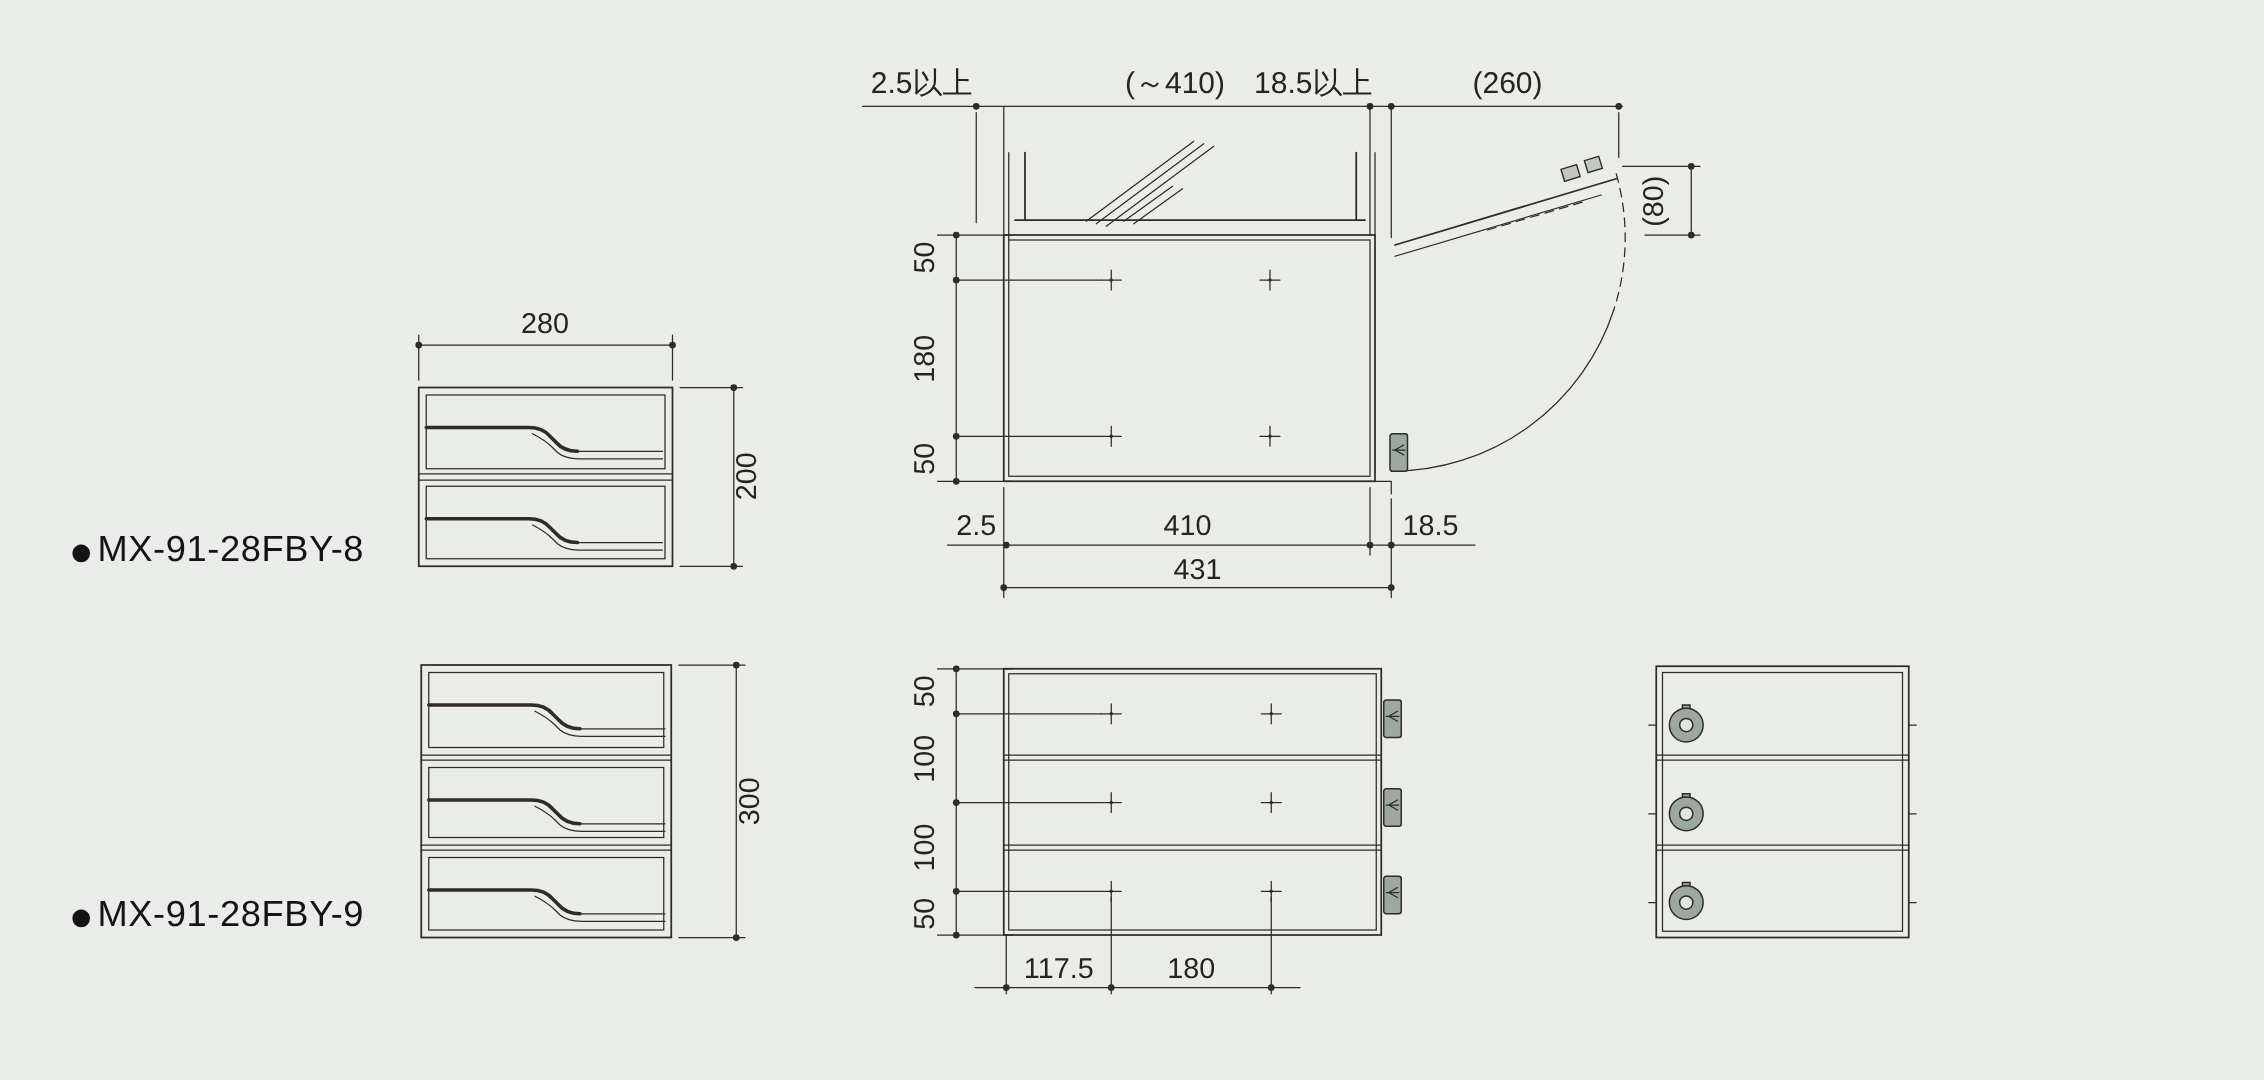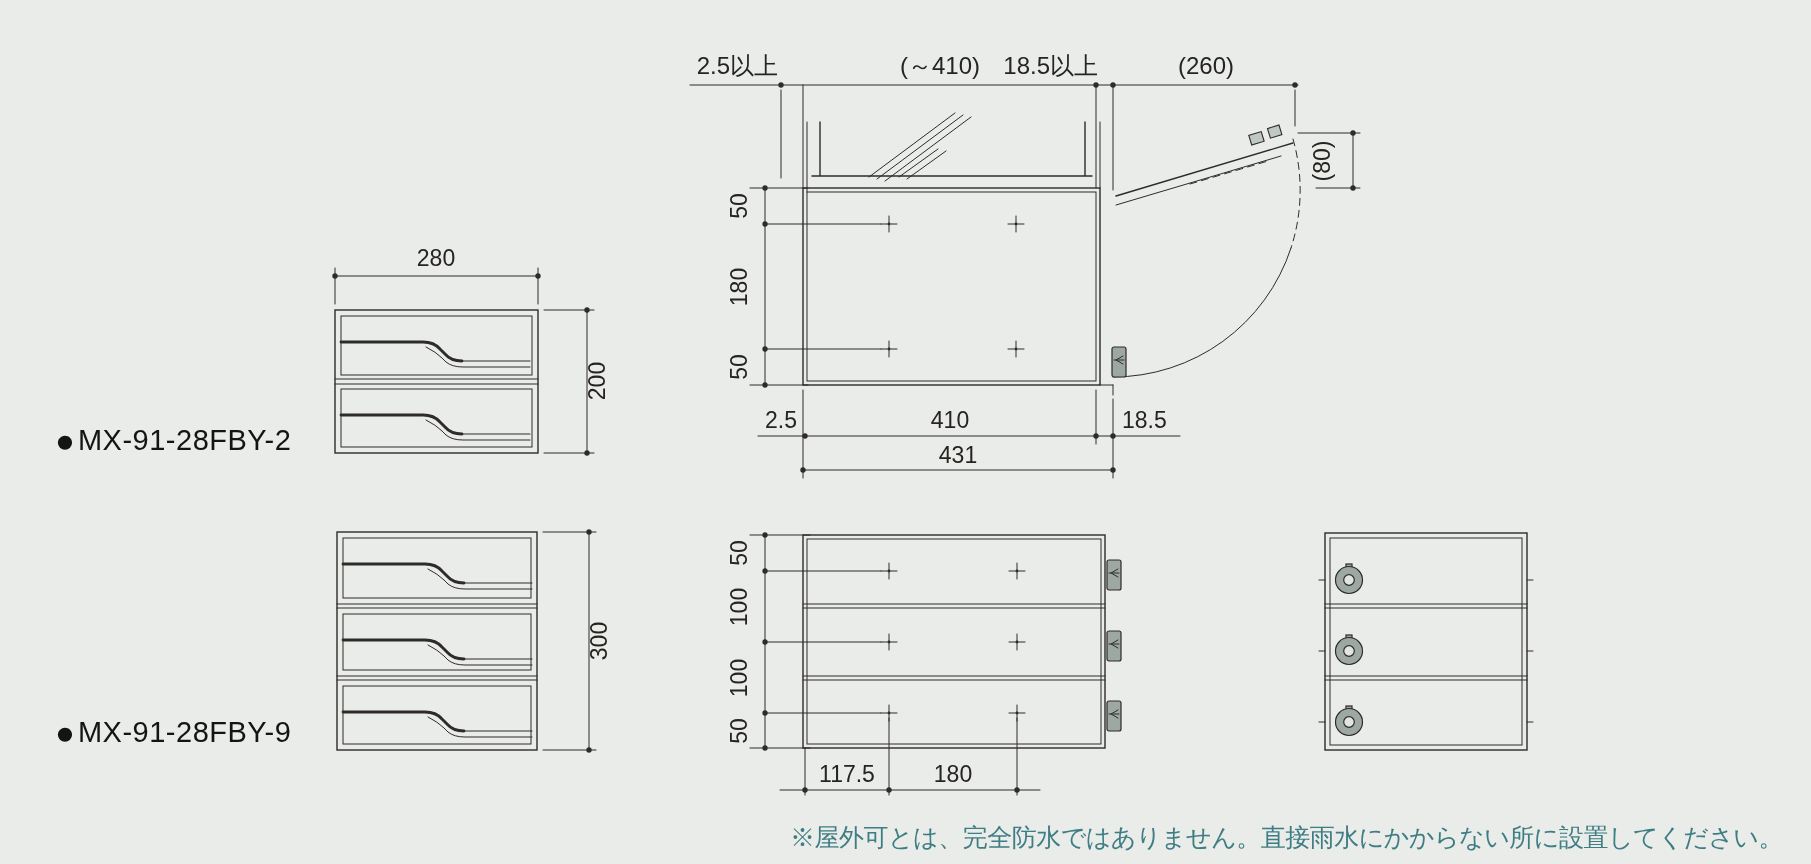--- a/index.html
+++ b/index.html
@@ -232,21 +232,20 @@
         <path class="dm" d="M1319,580 H1325 M1527,580 H1533 M1319,651 H1325 M1527,651 H1533 M1319,722 H1325 M1527,722 H1533"></path>
       </g>
       <use href="#lock" x="1349" y="580"></use>
       <use href="#lock" x="1349" y="651"></use>
       <use href="#lock" x="1349" y="722"></use>
     </g>
   </svg>
 
   <div class="product-label" style="left:55px;top:424px;">
     <span class="bullet">●</span>
-    <span class="model">MX-91-28FBY-2</span>
+    <span class="model">MX-91-28FBY-8</span>
   </div>
   <div class="product-label" style="left:55px;top:716px;">
     <span class="bullet">●</span>
     <span class="model">MX-91-28FBY-9</span>
   </div>
 
-  <div class="note">※屋外可とは、完全防水ではありません。直接雨水にかからない所に設置してください。</div>
 </div>
 
 </body></html>

